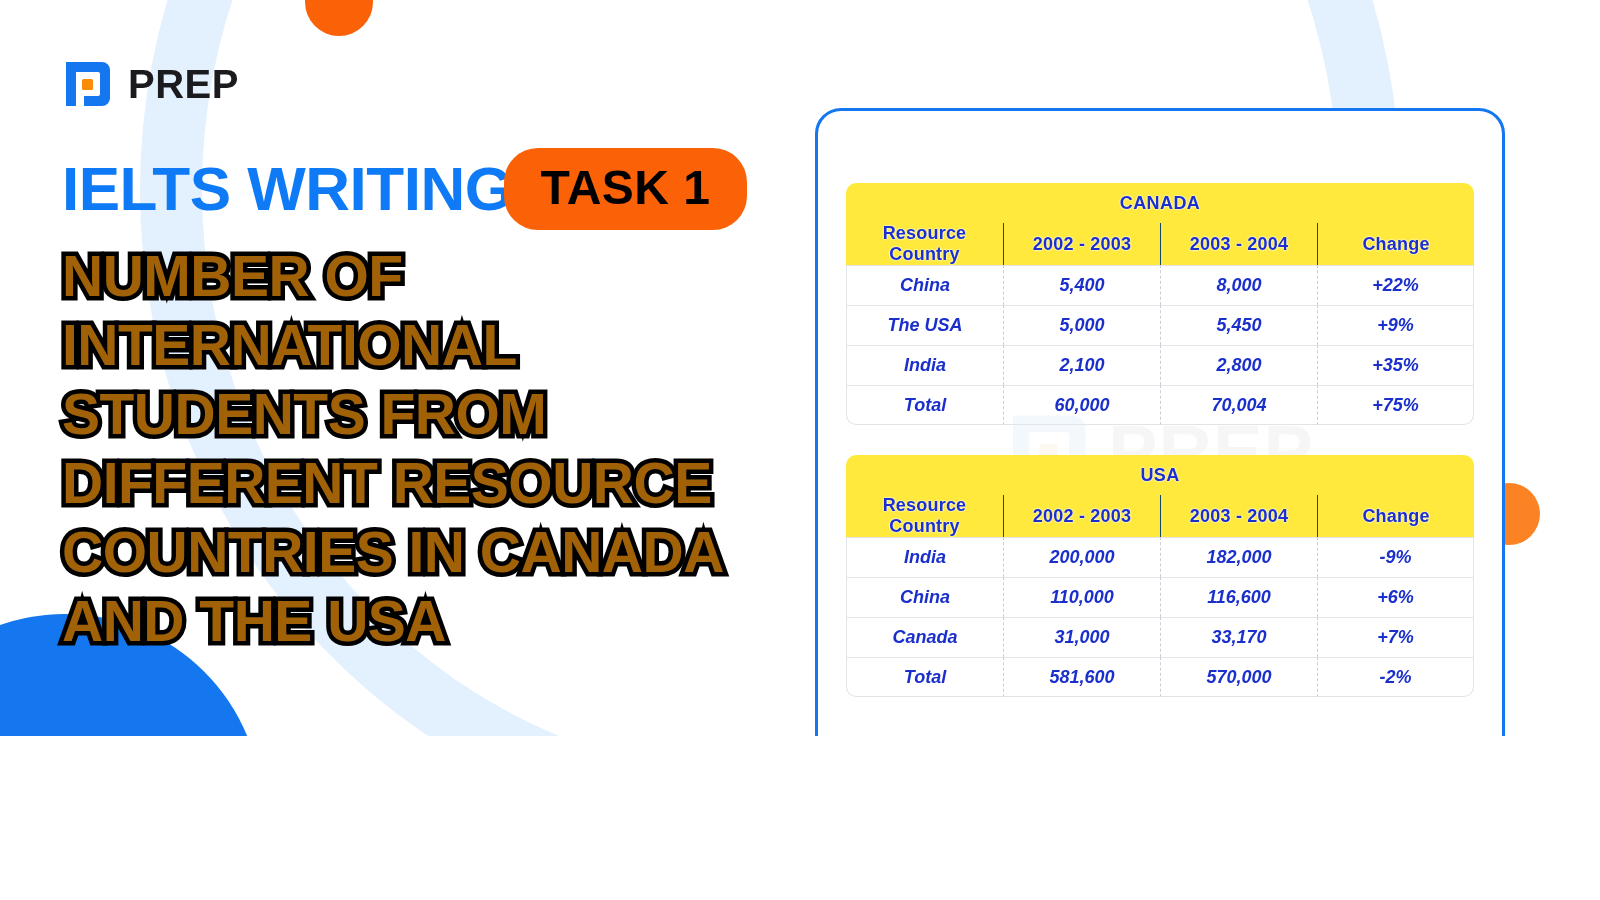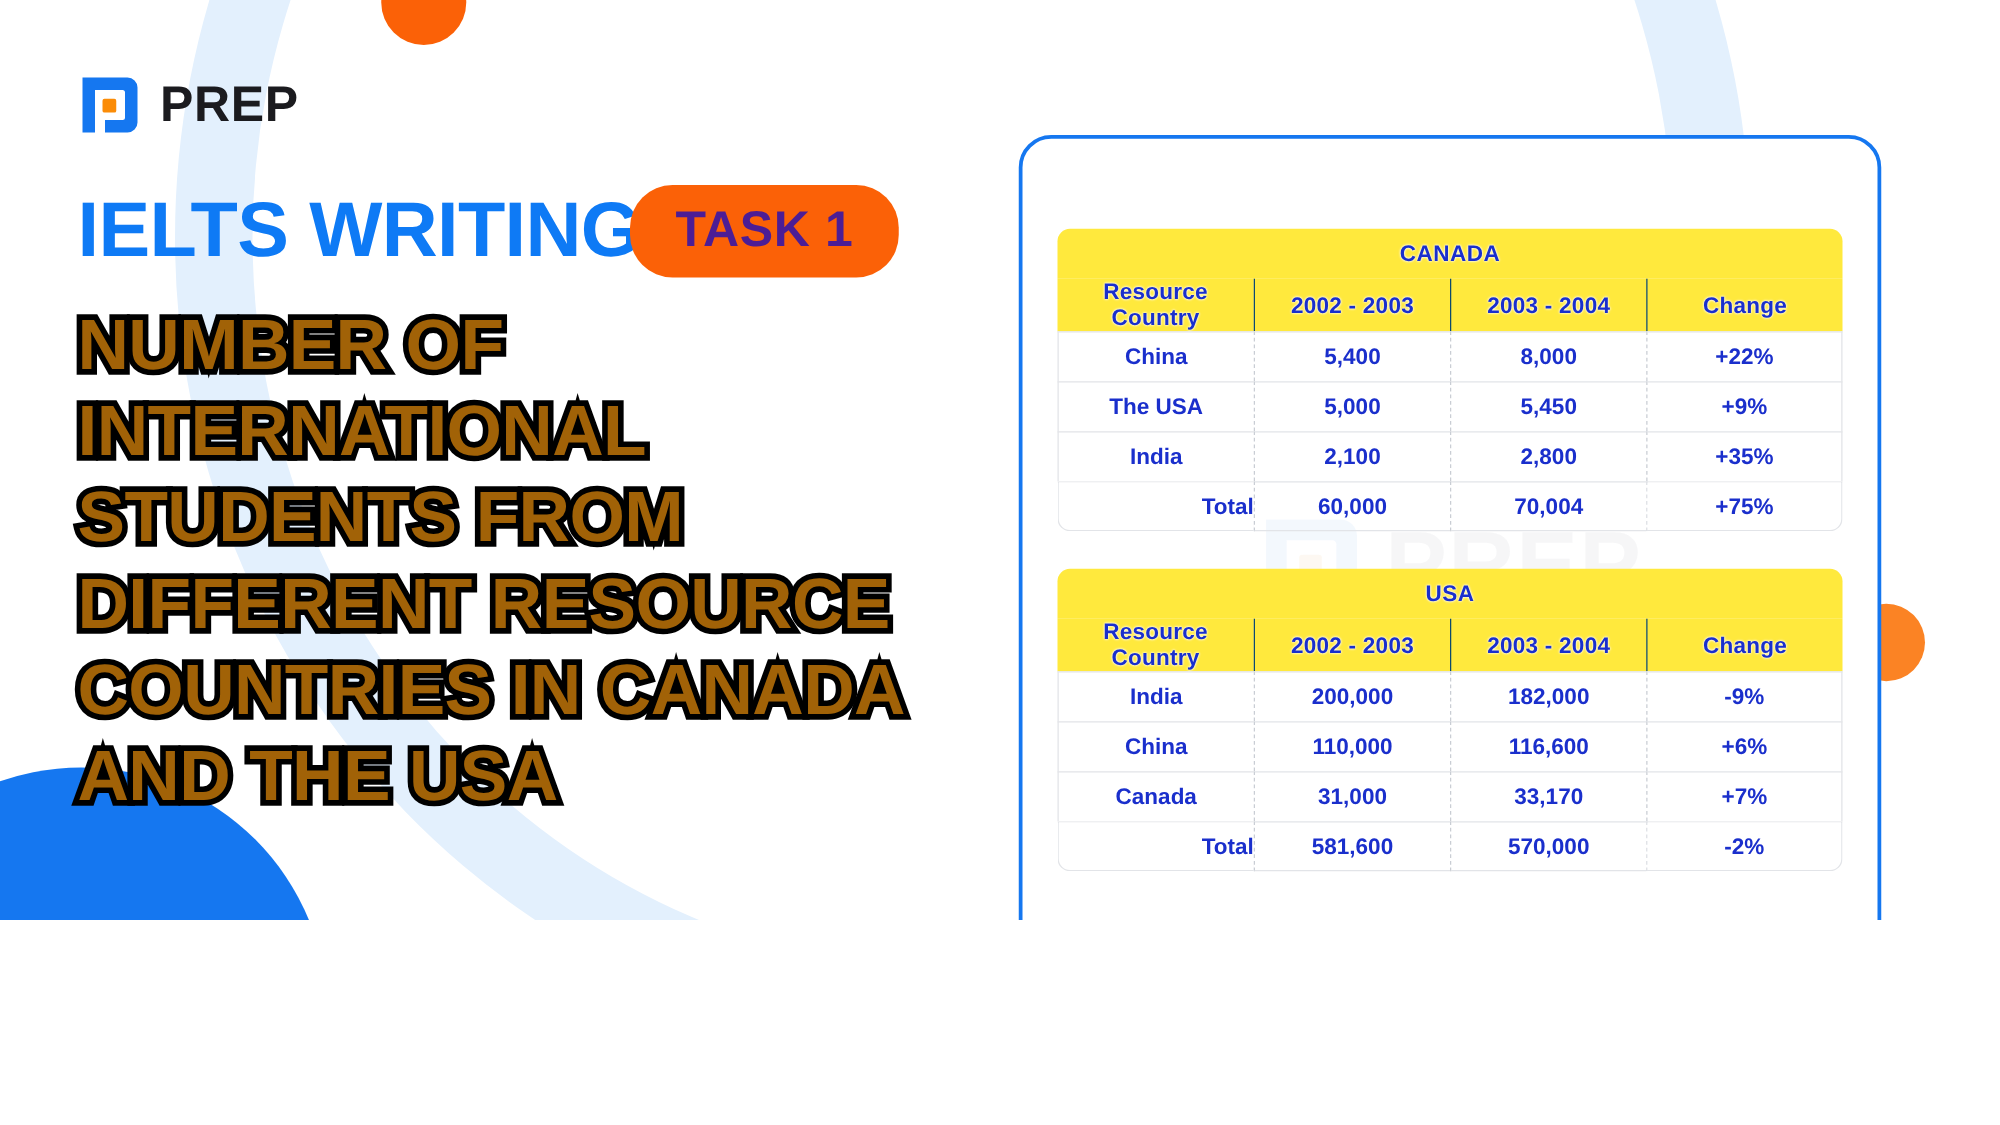--- a/index.html
+++ b/index.html
@@ -77,22 +77,22 @@
     font-size: 62px;
     font-weight: bold;
     color: #0E7AF5;
     letter-spacing: -0.5px;
     line-height: 1;
     white-space: nowrap;
   }
   .task-badge {
     margin-left: -8px;
     background: #FB6107;
-    color: #4c1d95;
-    font-size: 40px;
+    color: #000000;
+    font-size: 48px;
     font-weight: bold;
     letter-spacing: 0.5px;
     border-radius: 34px;
     padding: 16px 36px 18px 36px;
     line-height: 1;
     white-space: nowrap;
   }
 
   .headline {
     position: absolute;
@@ -172,24 +172,25 @@
     border-left: 1px solid #0c4a6e;
     height: 42px;
   }
   .head-cell:first-child { border-left: none; }
 
   .body-cell {
     background: transparent;
     border-top: 1px solid #E2E4E8;
     border-left: 1px dashed #C9CDD4;
     font-size: 14.5px;
+    font-style: italic;
   }
   .body-cell:first-child { border-left: 1px solid #E2E4E8; }
   .body-cell:last-child { border-right: 1px solid #E2E4E8; }
-  .dtable tr:last-child .body-cell:first-child { border-bottom-left-radius: 10px; text-align: right; }
+  .dtable tr:last-child .body-cell:first-child { border-bottom-left-radius: 10px; }
   .dtable tr:last-child .body-cell:last-child { border-bottom-right-radius: 10px; }
   .dtable tr:last-child .body-cell { border-bottom: 1px solid #E2E4E8; }
 </style>
 </head>
 <body>
 
 <div id="stage">
 
   <div class="decor-layer">
     <div class="arc-band one"></div>

